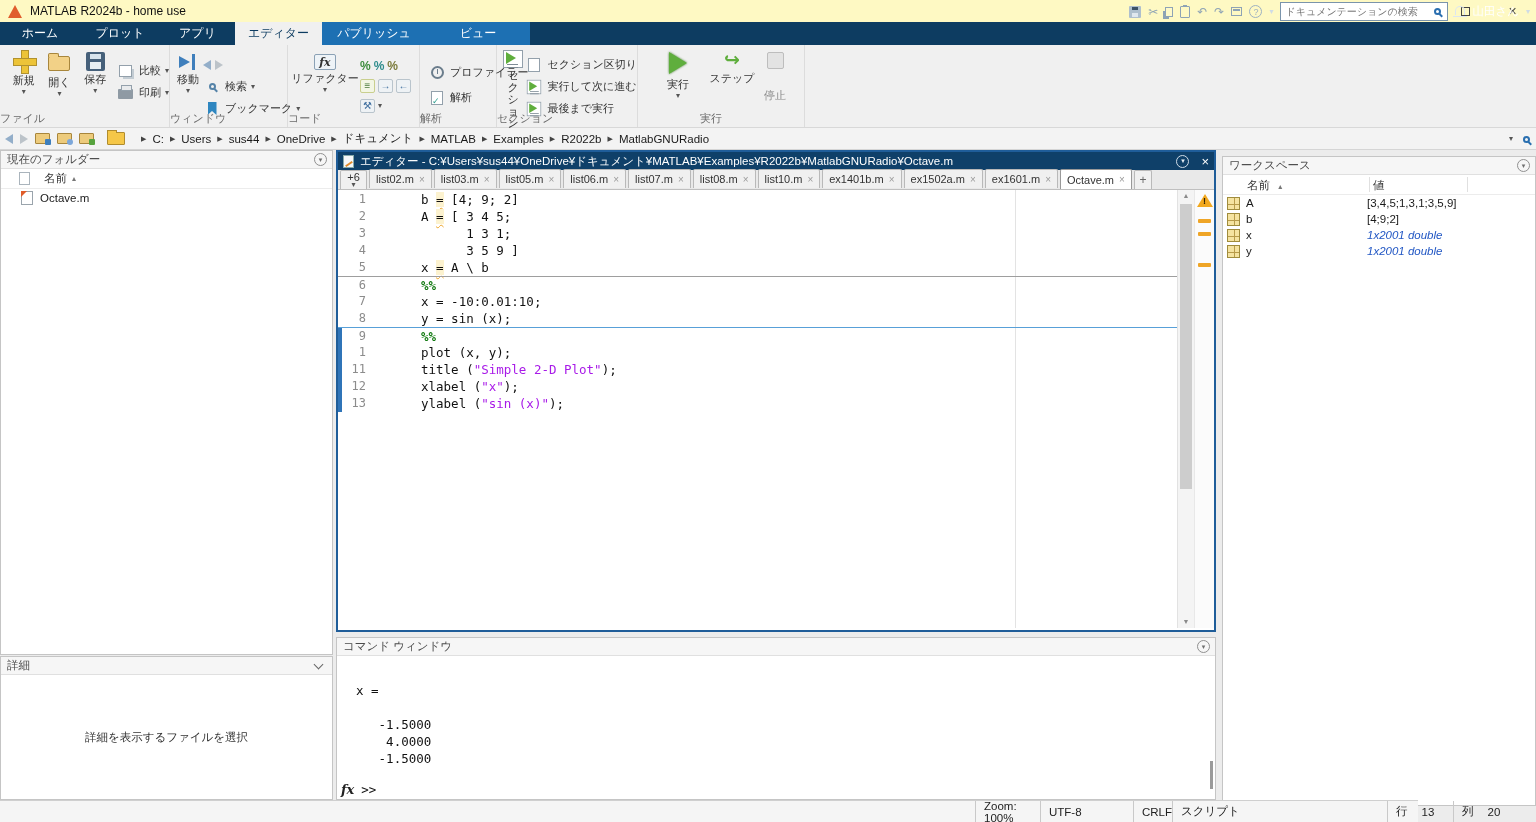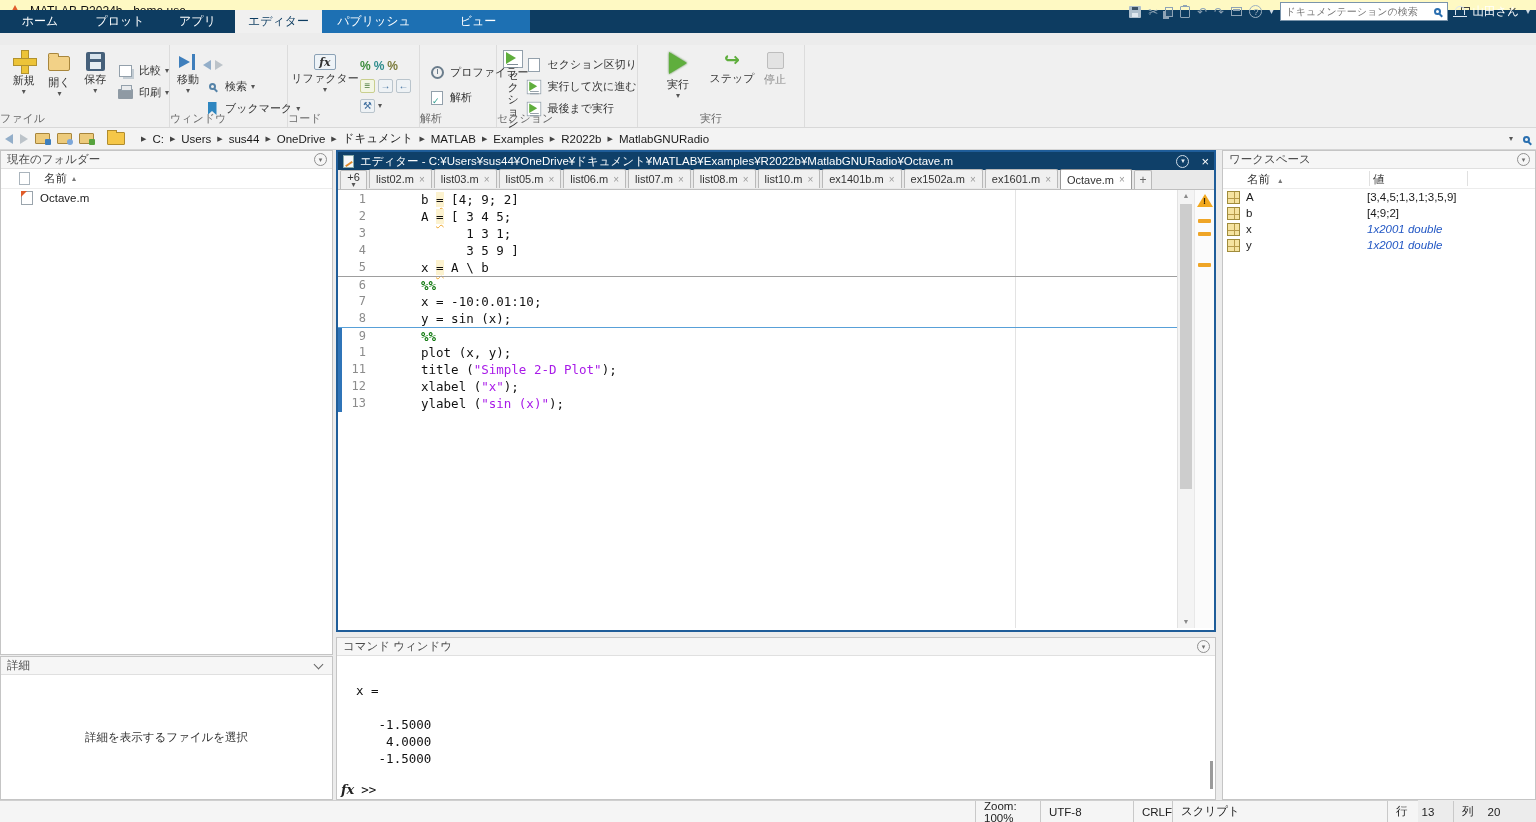--- a/index.html
+++ b/index.html
@@ -14,21 +14,21 @@
   .titlebar{position:absolute;left:0;top:0;width:1536px;height:22px;background:#fef9c3;display:flex;align-items:center}
   .mlogo{width:0;height:0;border-left:7px solid transparent;border-right:7px solid transparent;border-bottom:13px solid #e05d2d;margin:0 8px 0 8px}
   .apptitle{font-size:12px;color:#111}
   .winctl{position:absolute;right:0;top:0;height:22px;display:flex}
   .winbtn{width:47px;height:22px;display:flex;align-items:center;justify-content:center;color:#444}
   .i-min{width:10px;height:1px;background:#444}
   .i-max{width:9px;height:9px;border:1px solid #444}
   .i-close{font-size:14px;line-height:1}
 
   
-  .tabrow{position:absolute;left:0;top:10px;width:1536px;height:23px;background:var(--navy);display:flex}
+  .tabrow{position:absolute;left:0;top:22px;width:1536px;height:23px;background:var(--navy);display:flex}
   .rtab{height:23px;display:flex;align-items:center;justify-content:center;color:#fff;font-size:12px}
   .rtab.normal{width:80px}
   .rtab.normal:nth-child(3){width:75px}
   .rtab.context{width:104px;background:var(--context-blue)}
   .rtab.active{width:87px;background:#f0f0f0;color:var(--navy)}
   .qat{position:absolute;right:6px;top:2px;height:19px;display:flex;align-items:center;gap:7px}
   .qicon{color:#8ea3b5;font-size:12px;display:inline-flex;align-items:center;justify-content:center}
   .i-floppy-sm{width:12px;height:12px;background:#aebfcd;border-radius:1px;position:relative}
   .i-floppy-sm::before{content:"";position:absolute;top:1px;left:3px;width:6px;height:3px;background:#3c5268}
   .i-floppy-sm::after{content:"";position:absolute;bottom:1px;left:3px;width:6px;height:4px;background:#dfe7ee}
@@ -166,21 +166,21 @@
   
   #cmd-panel{left:336px;top:637px;width:880px;height:163px}
   .cmd-body{position:relative;height:143px;background:#fff;padding-top:26px}
   .cmdline{font:12.5px "DejaVu Sans Mono","Liberation Mono",monospace;line-height:17px;white-space:pre;padding-left:19px;color:#111}
   .promptrow{position:absolute;left:4px;bottom:2px;display:flex;align-items:flex-end;gap:7px}
   .fxmark{font:italic bold 13px "DejaVu Serif","Liberation Serif",serif;color:#222}
   .gg{font:12.5px "DejaVu Sans Mono","Liberation Mono",monospace;color:#111}
   .cmd-scroll{position:absolute;right:2px;top:105px;width:3px;height:28px;background:#9a9a9a}
 
   
-  #ws-panel{left:1222px;top:150px;width:314px;height:650px}
+  #ws-panel{left:1222px;top:156px;width:314px;height:650px}
   .ws-colhead{height:20px;border-bottom:1px solid #ececec;position:relative;font-size:11.5px;color:#333}
   .ws-col-name{position:absolute;left:24px;top:3px}
   .ws-col-val{position:absolute;left:150px;top:3px}
   .ws-vsep{position:absolute;top:2px;bottom:2px;width:1px;background:#e0e0e0}
   .wsrow{display:flex;align-items:center;height:16px;padding-left:4px}
   .ws-icon{width:13px;height:13px;border:1px solid #a08c3c;background:
     linear-gradient(#b89b4a,#b89b4a) 6px 0/1px 100% no-repeat,
     linear-gradient(#b89b4a,#b89b4a) 0 6px/100% 1px no-repeat,#f5e3a0;flex:none;margin-right:6px}
   .ws-name{font-size:11.5px;width:121px;color:#1a1a1a}
   .ws-val{font-size:11.5px;color:#1a1a1a}
@@ -388,21 +388,21 @@
       <span class="i-play" style="margin-top:2px"></span>
       <span class="blabel" style="margin-top:2px">実行</span>
       <span class="dd">▾</span>
     </div>
     <div class="bigbtn" style="margin-left:8px">
       <span class="i-step">↪</span>
       <span class="blabel">ステップ</span>
     </div>
     <div class="bigbtn" style="margin-left:2px;width:34px">
       <span class="i-stop"></span>
-      <span class="blabel" style="margin-top:2px;color:#888">停止</span>
+      <span class="blabel" style="margin-top:18px;color:#888">停止</span>
     </div>
     <span class="glabel" style="text-align:left;padding-left:62px">実行</span>
   </div>
 </div>
 
 <div class="addressbar">
   <div class="addr-icons">
     <span class="nav-arr aleft"></span>
     <span class="nav-arr aright"></span>
     <span class="fsm">

